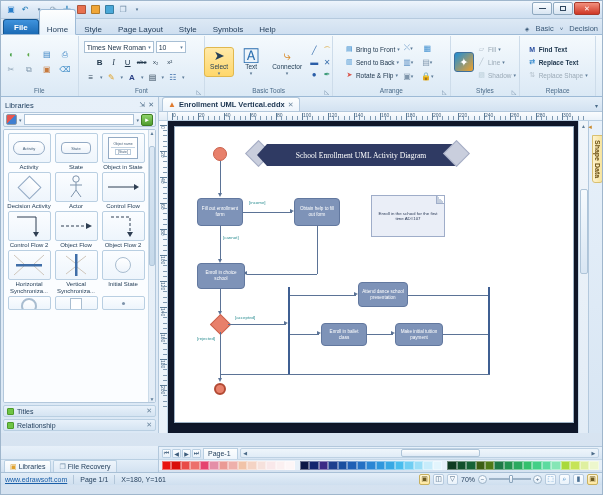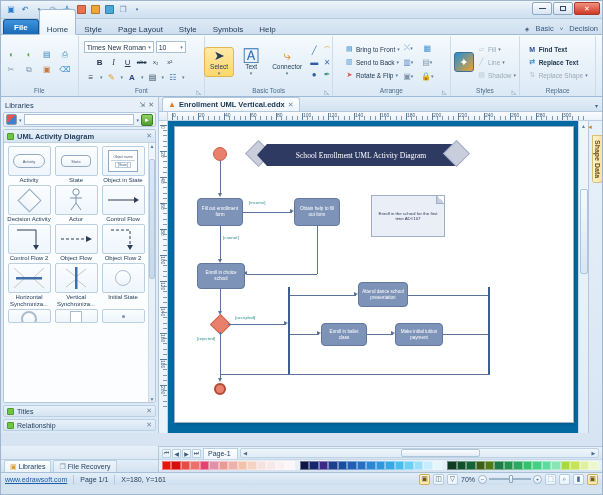--- a/index.html
+++ b/index.html
@@ -240,21 +240,21 @@
   .canvasrow { flex:1; display:flex; overflow:hidden; }
   .vruler {
     width: 9px; background: linear-gradient(#fafcfe,#eaf2fa);
     border-right:1px solid #bcd0e2; position:relative; overflow:hidden;
   }
   .vruler .tick { position:absolute; left:4px; height:1px; width:4px; background:#7f99b1; }
   .vruler .tickmaj { position:absolute; left:1px; height:1px; width:7px; background:#5d7c97; }
   .vruler .num { position:absolute; left:1px; font-size:5px; color:#3f5f7d;
     writing-mode: vertical-rl; }
 
-  .page-area { flex:1; position:relative; background:#0369a1; overflow:hidden; padding: 5px 4px 10px 6px; }
+  .page-area { flex:1; position:relative; background:#0f172a; overflow:hidden; padding: 5px 4px 10px 6px; }
   .page {
     position:relative; width:100%; height:100%;
     background:#fff; border:1px solid #9fb3c6; box-shadow: 1px 1px 2px rgba(0,0,0,.18);
   }
   .vscroll {
     width: 10px; background: linear-gradient(#f0f5fa,#e2ecf6);
     border-left:1px solid #c4d6e6; display:flex; flex-direction:column; align-items:center;
     font-size:5px; color:#5e7d99; padding-top:2px;
   }
   .vscroll .thumb { width:8px; height:85px; background:linear-gradient(#f6fafd,#d9e6f3); border:1px solid #aec4d8; border-radius:2px; margin-top: 60px;}
@@ -597,25 +597,20 @@
 
       <div class="searchrow">
         <div class="lbtn" style="background:linear-gradient(135deg,#e8554f 50%,#3f7fd0 50%);border:1px solid #8b9aa8;border-radius:2px;"></div>
         <span style="font-size:5px;color:#55738f;">▾</span>
         <input value="" placeholder="" style="">
         <span style="font-size:5px;color:#55738f;">▾</span>
         <div class="go">▸</div>
       </div>
 
       <div class="stencil">
-        <div class="stencil-hdr">
-          <span class="dot"></span>
-          <span>UML Activity Diagram</span>
-          <span class="x">✕</span>
-        </div>
         <div class="stencil-body">
           <div class="shapes">
 
             <div class="shapecell">
               <div class="shapebox">
                 <div style="width:32px;height:14px;border-radius:7px;border:1px solid #93aac4;background:linear-gradient(#ffffff,#eef4fb);font-size:4px;display:flex;align-items:center;justify-content:center;color:#47607a;">Activity</div>
               </div>
               <div class="shapelabel">Activity</div>
             </div>
 

